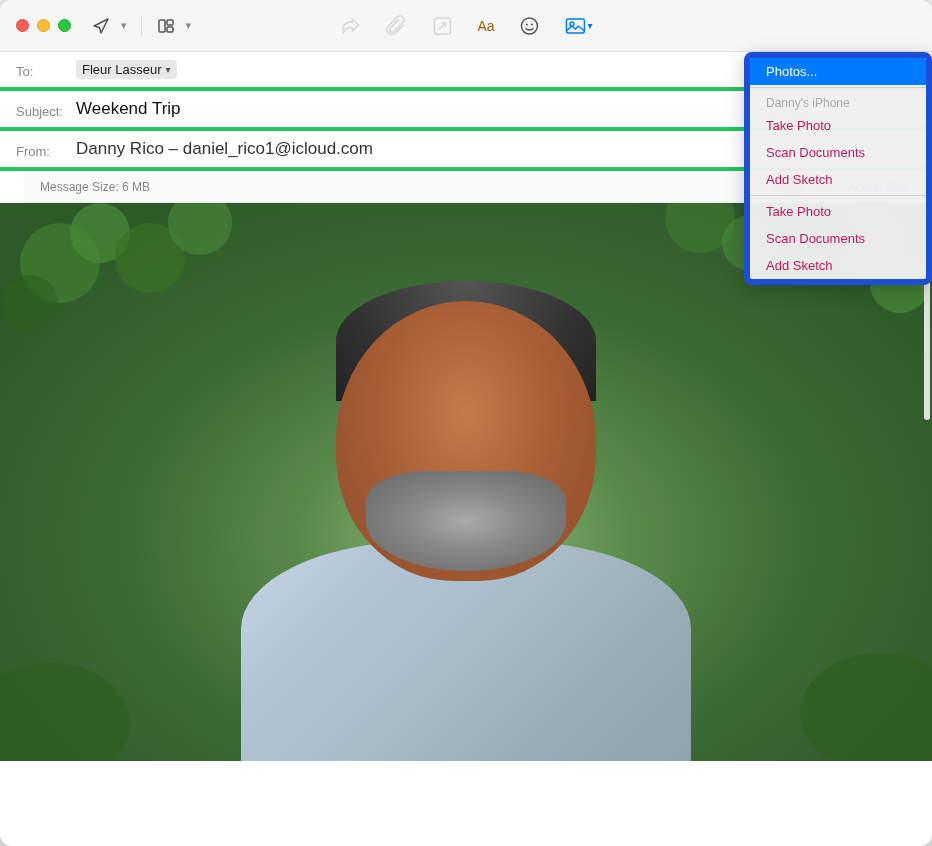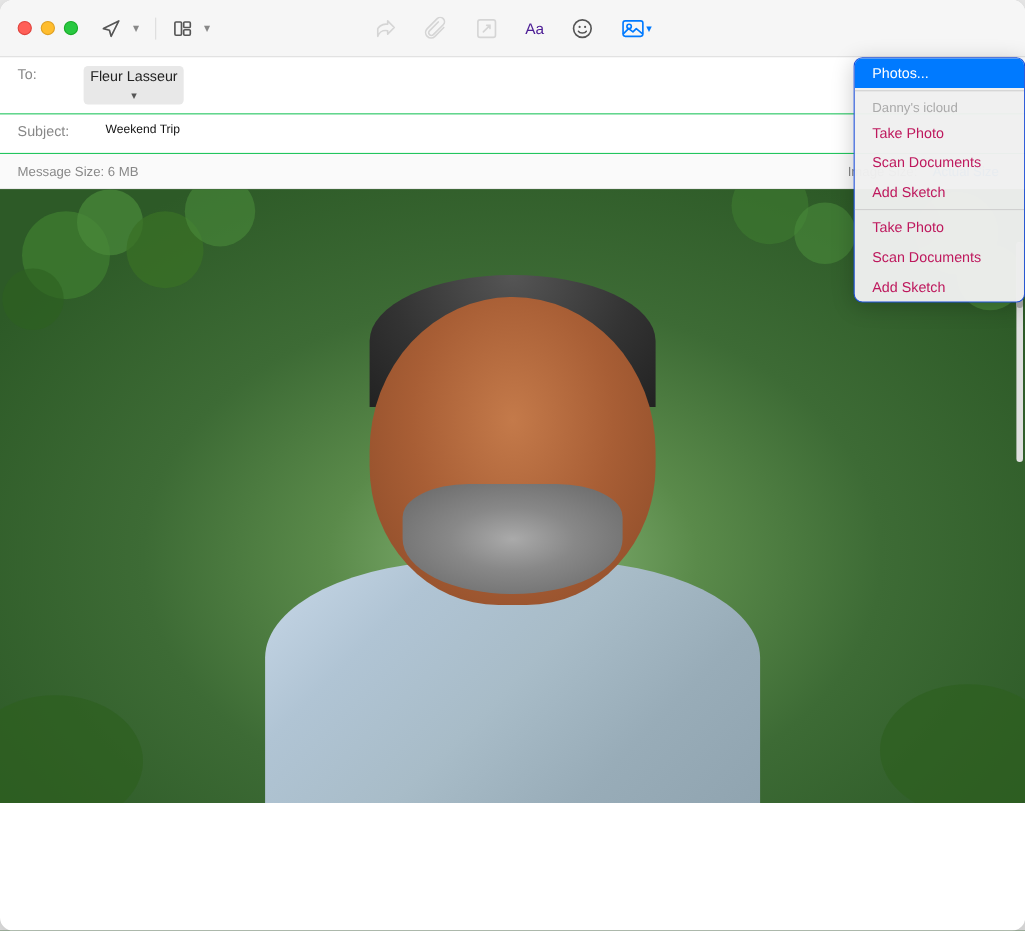--- a/index.html
+++ b/index.html
@@ -76,48 +76,46 @@
     .toolbar-icon.disabled { opacity: 0.35; }
 
     
     .compose-area {
       background: #ffffff;
       padding: 0;
     }
 
     .field-row {
       display: flex;
-      align-items: flex-start;
+      align-items: flex-end;
       padding: 8px 16px;
-      border-bottom: 1px solid #22c55e;
+      border-bottom: 4px solid #22c55e;
       min-height: 36px;
     }
 
     .field-label {
       color: #888;
       font-size: 13px;
       min-width: 60px;
     }
 
     .field-value {
-      font-size: 11px;
+      font-size: 17px;
       color: #222;
-      margin-left: 20px;
     }
 
     .to-chip {
       display: inline-flex;
       align-items: center;
       background: #e8e8e8;
       border-radius: 4px;
       padding: 2px 6px;
       font-size: 13px;
       color: #222;
       gap: 4px;
-      flex-direction: column;
     }
 
     .to-chip .chevron {
       font-size: 10px;
       color: #555;
     }
 
     .subject-row .field-value {
       font-weight: 400;
       color: #111;
@@ -127,20 +125,21 @@
       color: #333;
     }
 
     .meta-row {
       display: flex;
       align-items: center;
       padding: 6px 16px;
       border-bottom: 1px solid #e8e8e8;
       min-height: 32px;
       background: #fafafa;
+      margin-left: 24px;
     }
 
     .meta-left {
       font-size: 12px;
       color: #888;
     }
 
     .meta-right {
       margin-left: auto;
       display: flex;
@@ -254,23 +253,23 @@
       height: 220px;
       background: linear-gradient(135deg, #c8d8e8 0%, #b0c4d4 25%, #a8bcc8 50%, #98acb8 75%, #90a4b0 100%);
       border-radius: 40% 40% 0 0;
     }
 
     
     .dropdown-menu {
       position: absolute;
       top: 52px;
       right: 0;
-      width: 156px;
+      width: 188px;
       background: rgba(240,240,240,0.97);
-      border: 1px solid #1d4ed8;
+      border: 6px solid #1d4ed8;
       border-radius: 8px;
       box-shadow: 0 4px 20px rgba(0,0,0,0.2);
       overflow: hidden;
       z-index: 100;
     }
 
     .menu-item {
       padding: 6px 16px;
       font-size: 13px;
       cursor: pointer;
@@ -354,21 +353,21 @@
         <svg width="22" height="22" viewBox="0 0 22 22" fill="none">
           <path d="M18 10L10 18C8 20 5 20 3 18C1 16 1 13 3 11L12 2C13.5 0.5 16 0.5 17.5 2C19 3.5 19 6 17.5 7.5L8.5 16.5C7.5 17.5 6 17.5 5 16.5C4 15.5 4 14 5 13L13 5" stroke="#999" stroke-width="1.5" fill="none" stroke-linecap="round"></path>
         </svg>
       </span>
       <span class="toolbar-icon disabled">
         <svg width="22" height="22" viewBox="0 0 22 22" fill="none">
           <rect x="3" y="3" width="16" height="16" rx="2" stroke="#999" stroke-width="1.5"></rect>
           <path d="M8 14L14 8M11 8H14V11" stroke="#999" stroke-width="1.5" stroke-linecap="round"></path>
         </svg>
       </span>
-      <span class="toolbar-icon" style="font-size:14px; font-weight:500; color:#4c1d95;">Aa</span>
+      <span class="toolbar-icon" style="font-size:14px; font-weight:500; color:#a16207;">Aa</span>
       <span class="toolbar-icon">
         <svg width="22" height="22" viewBox="0 0 22 22" fill="none">
           <circle cx="11" cy="11" r="8" stroke="#555" stroke-width="1.5"></circle>
           <circle cx="8.5" cy="9.5" r="1" fill="#555"></circle>
           <circle cx="13.5" cy="9.5" r="1" fill="#555"></circle>
           <path d="M7.5 13.5 C8.5 15.5 13.5 15.5 14.5 13.5" stroke="#555" stroke-width="1.5" stroke-linecap="round" fill="none"></path>
         </svg>
       </span>
       <span class="toolbar-icon" style="position:relative;">
         <svg width="22" height="22" viewBox="0 0 22 22" fill="none">
@@ -390,20 +389,24 @@
         <span class="chevron">▾</span>
       </span>
     </div>
 
 
     <div class="field-row subject-row">
       <span class="field-label">Subject:</span>
       <span class="field-value">Weekend Trip</span>
     </div>
 
+    <div class="field-row from-row">
+      <span class="field-label">From:</span>
+      <span class="field-value">Danny Rico – daniel_rico1@icloud.com</span>
+    </div>
 
     <div class="meta-row">
       <span class="meta-left">
         <span>Message Size:</span>
         <span>6 MB</span>
       </span>
       <div class="meta-right">
         <span>Image Size:</span>
         <button class="image-size-btn">Actual Size</button>
       </div>
@@ -438,21 +441,21 @@
 
         <ellipse cx="50" cy="520" rx="80" ry="60" fill="#2d6020" opacity="0.7"></ellipse>
         <ellipse cx="880" cy="510" rx="80" ry="60" fill="#2d6020" opacity="0.7"></ellipse>
       </svg>
     </div>
   </div>
 
   <div class="dropdown-menu">
     <div class="menu-item active">Photos...</div>
     <div class="menu-separator"></div>
-    <div class="menu-section-header">Danny's icloud</div>
+    <div class="menu-section-header">Danny's iPhone</div>
     <div class="menu-item">Take Photo</div>
     <div class="menu-item">Scan Documents</div>
     <div class="menu-item">Add Sketch</div>
     <div class="menu-separator"></div>
     <div class="menu-item">Take Photo</div>
     <div class="menu-item">Scan Documents</div>
     <div class="menu-item">Add Sketch</div>
   </div>
 
   <div class="scrollbar">

